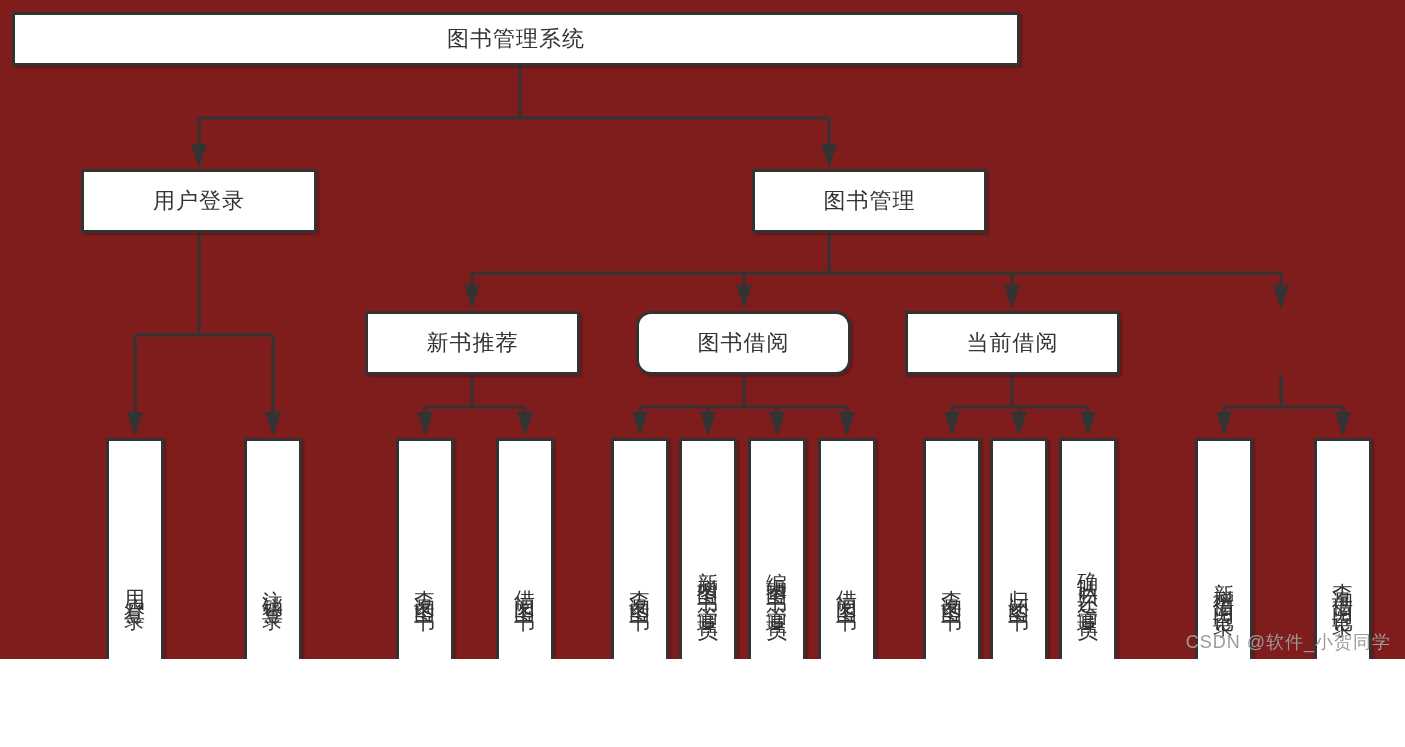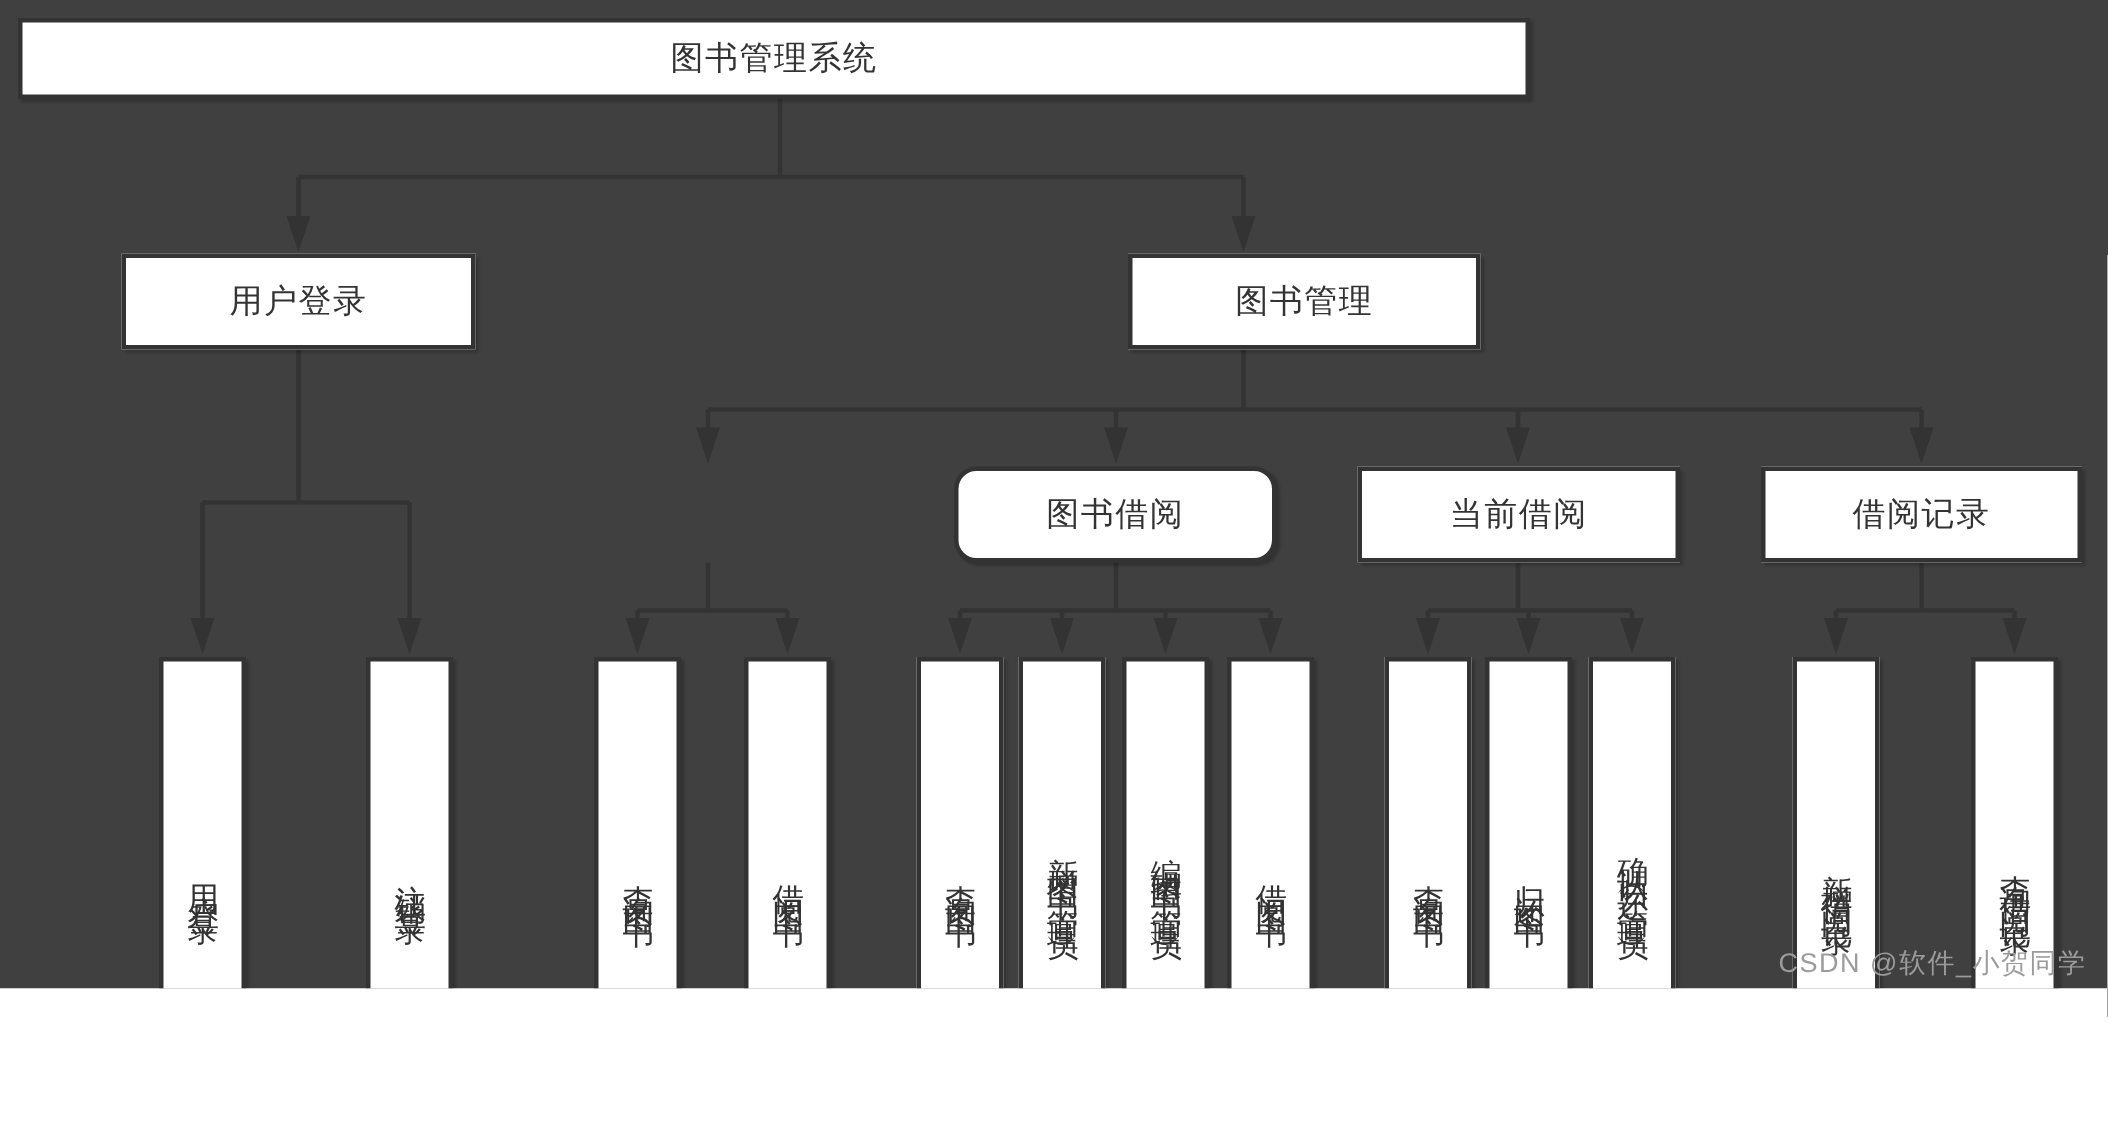--- a/index.html
+++ b/index.html
@@ -1,17 +1,17 @@
 <!DOCTYPE html>
 <html><head>
 <meta charset="utf-8">
 <style>
   html,body{margin:0;padding:0;background:#fff;}
   #canvas{
-    position:relative;width:1405px;height:659px;background:#404040;overflow:hidden;
+    position:relative;width:1405px;height:659px;background:#7f1d1d;overflow:hidden;
     font-family:"Liberation Sans",sans-serif;color:#333;
   }
   .node{
     position:absolute;box-sizing:border-box;background:#fff;
     border:3px solid #333;display:flex;align-items:center;justify-content:center;
     box-shadow:2px 2px 2px rgba(0,0,0,0.22);
   }
   .node .lbl{font-size:22px;letter-spacing:1px;white-space:nowrap;}
   .leaf .lbl{
     writing-mode:vertical-rl;text-orientation:mixed;
@@ -52,28 +52,28 @@
     <span class="lbl">图书管理系统</span>
   </div>
 
   <div class="node" style="left:81px;top:169px;width:236px;height:64px;">
     <span class="lbl">用户登录</span>
   </div>
   <div class="node" style="left:712px;top:169px;width:235px;height:64px;margin-left:40px;">
     <span class="lbl">图书管理</span>
   </div>
 
+  <div class="node" style="left:365px;top:311px;width:215px;height:64px;">
+    <span class="lbl">新书推荐</span>
+  </div>
   <div class="node" style="left:636px;top:311px;width:215px;height:64px;border-radius:15px;">
     <span class="lbl">图书借阅</span>
   </div>
   <div class="node" style="left:905px;top:311px;width:215px;height:64px;font-family:Liberation Serif, serif;">
     <span class="lbl">当前借阅</span>
-  </div>
-  <div class="node" style="left:1174px;top:311px;width:214px;height:64px;">
-    <span class="lbl">借阅记录</span>
   </div>
 
   <div class="node leaf" style="left:106px;top:438px;width:58px;height:297px;">
     <span class="lbl">用户登录</span>
   </div>
   <div class="node leaf" style="left:244px;top:438px;width:58px;height:297px;">
     <span class="lbl">注销登录</span>
   </div>
 
   <div class="node leaf" style="left:396px;top:438px;width:58px;height:297px;">

